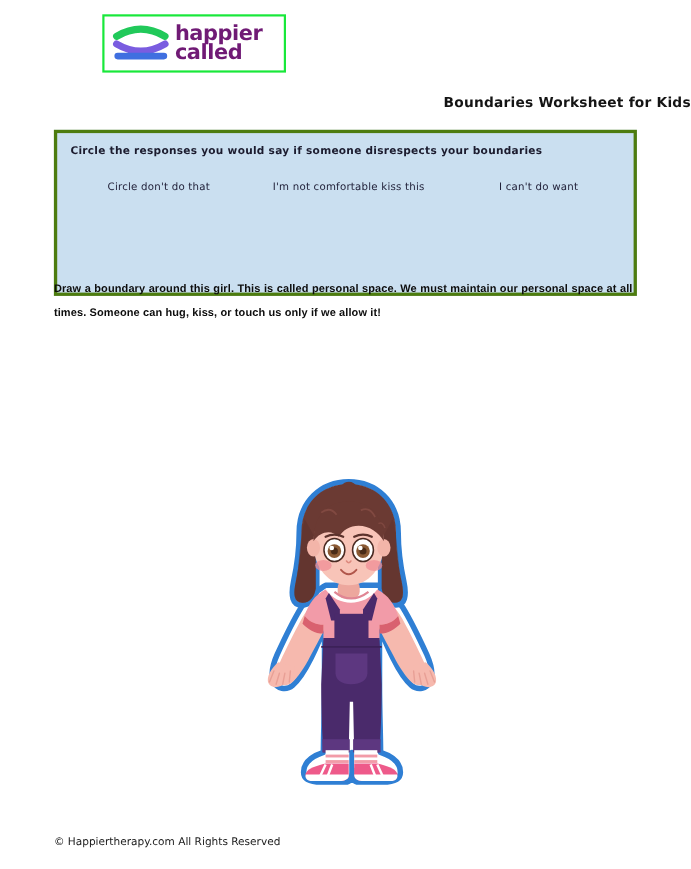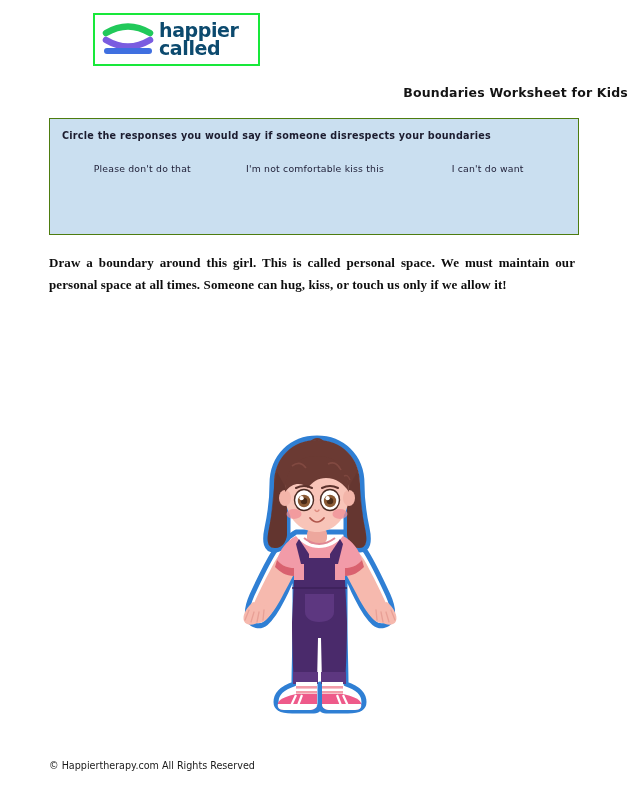--- a/index.html
+++ b/index.html
@@ -30,21 +30,21 @@
   }
   .logo-mark {
     width: 52px;
     height: 40px;
     margin-left: 7px;
     flex: none;
   }
   .logo-text {
     margin-left: 5px;
     line-height: 0.92;
-    color: #0c4a6e;
+    color: #701a75;
     font-family: "DejaVu Sans", "Liberation Sans", sans-serif;
     font-weight: bold;
     font-size: 19px;
     letter-spacing: -0.4px;
   }
   .logo-text span { display: block; }
 
   
   .page-title {
     position: absolute;
@@ -58,24 +58,24 @@
     color: #141414;
     letter-spacing: 0.2px;
   }
 
   
   .activity-box {
     position: absolute;
     left: 49px;
     top: 118px;
     width: 530px;
-    height: 117px;
+    height: 151px;
     box-sizing: border-box;
     background: #cadff0;
-    border: 1px solid #4d7c0f;
+    border: 3px solid #4d7c0f;
   }
   .activity-heading {
     position: absolute;
     left: 12px;
     top: 11px;
     font-family: "DejaVu Sans", "Liberation Sans", sans-serif;
     font-weight: bold;
     font-size: 9.6px;
     color: #1b1b2e;
     letter-spacing: 0.25px;
@@ -101,23 +101,23 @@
   }
 
   
   .body-copy {
     position: absolute;
     left: 49px;
     top: 252px;
     width: 526px;
   }
   .para {
-    font-family: Liberation Serif, serif;
+    font-family: Liberation Sans, sans-serif;
     font-weight: bold;
-    font-size: 13px;
+    font-size: 10px;
     line-height: 22px;
     color: #0d0d0d;
     text-align: justify;
     margin: 0 0 20px 0;
     letter-spacing: 0.1px;
   }
   .para:last-child { margin-bottom: 0; }
 
   
   .illustration {
@@ -152,21 +152,21 @@
     <span>called</span>
   </div>
 </div>
 
 <div class="page-title">Boundaries Worksheet for Kids</div>
 
 <div class="activity-box">
   <div class="activity-heading">Circle the responses you would say if someone disrespects your boundaries</div>
   <div class="options-grid">
     <div class="options-row">
-      <div class="option-cell">Please don't do that</div>
+      <div class="option-cell">Circle don't do that</div>
       <div class="option-cell">I'm not comfortable kiss this</div>
       <div class="option-cell">I can't do want</div>
     </div>
   </div>
 </div>
 
 <div class="body-copy">
   <p class="para">Draw a boundary around this girl. This is called personal space. We must maintain our personal space at all times. Someone can hug, kiss, or touch us only if we allow it!</p>
 </div>
 

